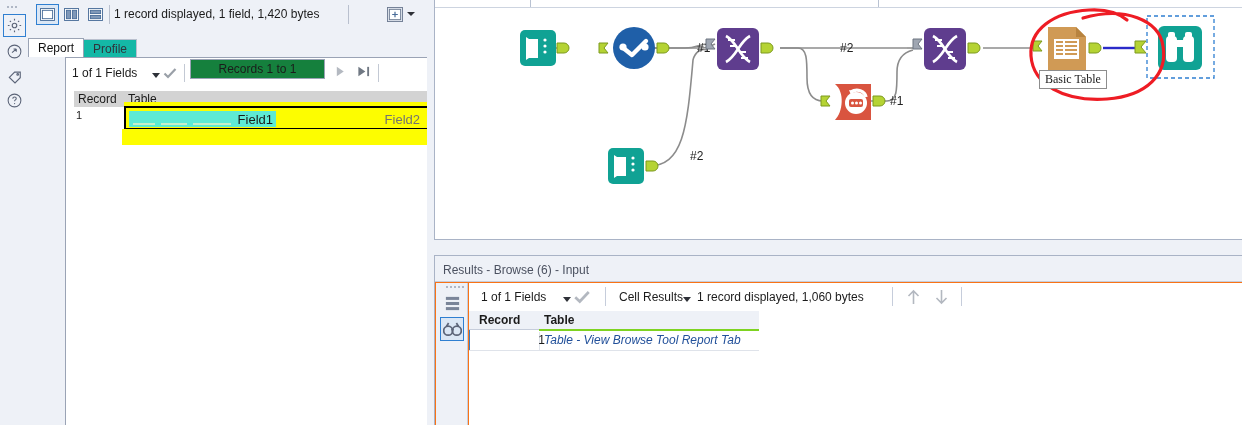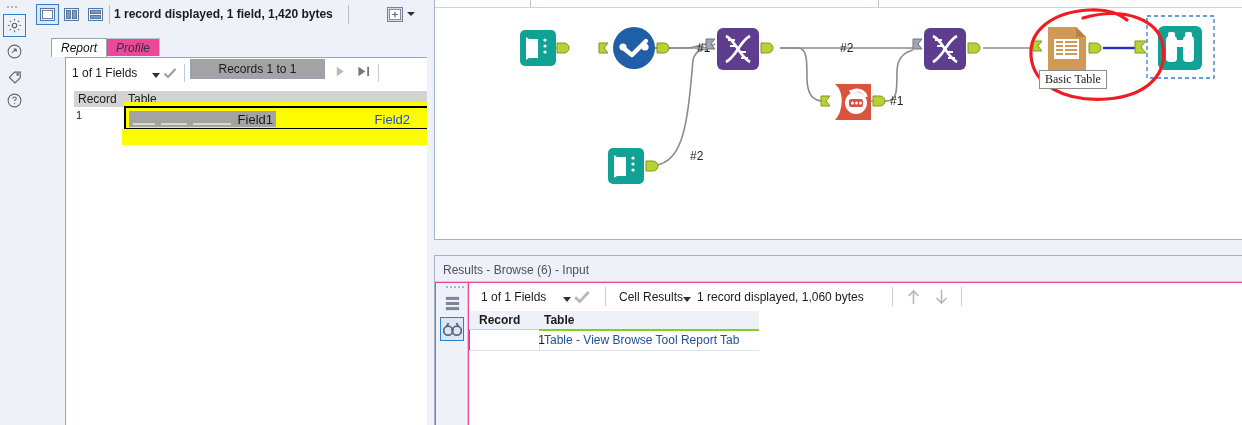--- a/index.html
+++ b/index.html
@@ -21,80 +21,80 @@
   #rail-grip i{width:2px;height:2px;background:#9aa3b5;border-radius:50%;display:block;}
   .rail-btn{position:absolute;left:3px;width:23px;height:23px;display:flex;
      align-items:center;justify-content:center;color:#5a6membersc;}
   .rail-btn{color:#5b6478;}
   .rail-btn.sel{border:1px solid #2f7fd1;background:#eef1f7;box-sizing:border-box;}
   .rail-btn svg{display:block;}
 
   #panel-body{position:absolute;left:28px;top:0;width:399px;height:425px;background:#eef1f7;}
 
   
-  #browse-toolbar{position:absolute;left:0;top:4px;width:399px;height:26px;font-weight:bold;}
+  #browse-toolbar{position:absolute;left:0;top:4px;width:399px;height:26px;}
   .layout-btn{position:absolute;top:0px;width:23px;height:21px;box-sizing:border-box;
      display:flex;align-items:center;justify-content:center;background:transparent;}
   .layout-btn.sel{border:1px solid #2f7fd1;background:#dbe7f5;}
   .tb-sep{position:absolute;top:1px;width:1px;height:19px;background:#b9c0ce;}
   #record-status{position:absolute;left:86px;top:3px;font-size:12px;color:#1b1b1b;white-space:nowrap;}
   #add-box-btn{position:absolute;left:355px;top:0px;width:24px;height:21px;display:flex;align-items:center;justify-content:center;}
   #add-box-caret{position:absolute;left:379px;top:8px;width:0;height:0;
      border-left:4px solid transparent;border-right:4px solid transparent;border-top:4px solid #2e3138;}
 
   
-  #tabs{position:absolute;left:23px;top:38px;height:19px;display:flex;align-items:flex-start;font-style:italic;}
+  #tabs{position:absolute;left:0;top:38px;height:19px;display:flex;align-items:center;}
   .tab{height:18px;line-height:18px;padding:0 9px;font-size:12px;box-sizing:border-box;
-       border:1px solid #b9c0ce;border-bottom:none;background:#ec4899;color:#30343c;margin-right:-1px;}
+       border:1px solid #b9c0ce;border-bottom:none;background:#14b8a6;color:#30343c;margin-right:-1px;}
   .tab.active{background:#ffffff;color:#111;border-color:#9aa3b5;height:19px;line-height:19px;position:relative;z-index:2;}
 
   
   #report-surface{position:absolute;left:37px;top:57px;width:362px;height:368px;
       background:#ffffff;border:1px solid #9aa3b5;border-right:none;border-bottom:none;box-sizing:border-box;}
 
   
   #nav-row{position:absolute;left:0px;top:4px;width:362px;height:24px;}
   #fields-label{position:absolute;left:6px;top:4px;font-size:12px;color:#1b1b1b;white-space:nowrap;}
   #fields-caret{position:absolute;left:86px;top:11px;width:0;height:0;
      border-left:4px solid transparent;border-right:4px solid transparent;border-top:5px solid #2e3138;}
   #fields-check{position:absolute;left:96px;top:3px;}
   .nv-sep{position:absolute;top:2px;width:1px;height:18px;background:#c3c9d4;}
   .nav-arrow{position:absolute;top:5px;}
   #records-box{position:absolute;left:124px;top:1px;width:135px;height:20px;border:1px solid #9aa3b5;
-     background:#a3a3a3;box-sizing:border-box;font-size:12px;color:#1b1b1b;text-align:center;line-height:18px;}
+     background:#15803d;box-sizing:border-box;font-size:12px;color:#1b1b1b;text-align:center;line-height:18px;}
 
   
   #rec-head{position:absolute;left:8px;top:33px;width:354px;height:16px;background:#d3d3d3;}
   #rec-head-label{position:absolute;left:4px;top:0px;font-size:12px;color:#1b1b1b;line-height:16px;}
   #tbl-head-label{position:absolute;left:54px;top:0px;font-size:12px;color:#1b1b1b;line-height:16px;}
   #rec-num{position:absolute;left:10px;top:51px;font-size:11px;color:#1b1b1b;}
 
   #hl-main{position:absolute;left:58px;top:48px;width:310px;height:24px;
       background:#fdfd00;border:2px solid #000;box-sizing:border-box;}
-  #hl-cellA{position:absolute;left:3px;top:3px;width:147px;height:16px;background:#a3a3a3;}
+  #hl-cellA{position:absolute;left:3px;top:3px;width:147px;height:16px;background:#5eead4;}
   #hl-f1{position:absolute;right:3px;top:1px;font-size:13px;color:#1a1a1a;}
   #hl-cellB{position:absolute;left:153px;top:3px;width:151px;height:16px;background:#fdfd00;}
-  #hl-f2{position:absolute;right:20px;top:1px;font-size:13px;color:#1d4ed8;}
+  #hl-f2{position:absolute;right:10px;top:1px;font-size:13px;color:#737373;}
   #hl-under-a{position:absolute;left:58px;top:44px;width:312px;height:6px;background:#fdfd00;}
   #hl-under-b{position:absolute;left:56px;top:71px;width:312px;height:16px;background:#fdfd00;}
   .faint-line{position:absolute;height:2px;background:#f1f1c8;opacity:.7;}
 
   
   #right-wrap{position:absolute;left:427px;top:0;width:815px;height:425px;background:#eef1f7;}
 
   #canvas{position:absolute;left:7px;top:0px;width:808px;height:240px;background:#ffffff;
      border-left:1px solid #a9b3c6;border-bottom:1px solid #a9b3c6;box-sizing:border-box;}
   #canvas-top-rule{position:absolute;left:7px;top:7px;width:808px;height:1px;background:#cdd4e0;}
   #canvas-tick{position:absolute;left:102px;top:0px;width:1px;height:7px;background:#b9c2d2;}
   #canvas-tick2{position:absolute;left:450px;top:0px;width:1px;height:7px;background:#b9c2d2;}
   .wf-label{position:absolute;background:#ffffff;border:1px solid #8d8d8d;
      font-size:12px;color:#1b1b1b;padding:1px 5px;white-space:nowrap;}
 
   
-  #results{position:absolute;left:7px;top:255px;width:808px;height:170px;background:#ec4899;
+  #results{position:absolute;left:7px;top:255px;width:808px;height:170px;background:#f97316;
      border:1px solid #a9b3c6;border-bottom:none;border-right:none;box-sizing:border-box;}
   #results-title{position:absolute;left:8px;top:7px;font-size:12px;color:#4b5160;}
   #results-titlebar{position:absolute;left:0;top:0;width:808px;height:26px;background:#eef1f7;
      border-bottom:1px solid #c6cddb;box-sizing:border-box;}
 
   #res-rail{position:absolute;left:1px;top:27px;width:32px;height:142px;background:#eef1f7;
      border-right:1px solid #c6cddb;box-sizing:border-box;}
   #res-grip{position:absolute;left:10px;top:3px;display:flex;gap:2px;}
   #res-grip i{width:2px;height:2px;background:#9aa3b5;border-radius:50%;display:block;}
   .res-rail-btn{position:absolute;left:4px;width:24px;height:24px;display:flex;align-items:center;justify-content:center;box-sizing:border-box;}
@@ -116,21 +116,21 @@
   #res-sep3{position:absolute;left:492px;top:4px;width:1px;height:19px;background:#c6cddb;}
 
   #res-grid{position:absolute;left:34px;top:55px;width:773px;height:114px;background:#fff;}
   #grid-header{position:absolute;left:0;top:0;width:290px;height:19px;background:#eef1f7;
      border-bottom:1px solid #c6cddb;box-sizing:border-box;}
   #gh-record{position:absolute;left:10px;top:2px;font-size:12px;font-weight:bold;color:#1b1b1b;}
   #gh-table{position:absolute;left:75px;top:2px;font-size:12px;font-weight:bold;color:#1b1b1b;}
   #green-underline{position:absolute;left:70px;top:18px;width:220px;height:2px;background:#7ed321;}
   #grid-row{position:absolute;left:0;top:21px;width:290px;height:18px;}
   #row-num{position:absolute;left:50px;top:1px;width:26px;text-align:right;font-size:12px;color:#1b1b1b;}
-  #row-val{position:absolute;left:75px;top:1px;font-size:12px;color:#22509a;white-space:nowrap;}
+  #row-val{position:absolute;left:75px;top:1px;font-size:12px;color:#22509a;white-space:nowrap;font-style:italic;}
   #row-sep{position:absolute;left:70px;top:0px;width:1px;height:18px;background:#dfe3ea;}
   #grid-row-bottom{position:absolute;left:0;top:39px;width:290px;height:1px;background:#dfe3ea;}
   #grid-left-edge{position:absolute;left:0;top:0;width:1px;height:40px;background:#3c7fc4;}
 </style>
 </head>
 <body>
 
 <div class="app">
 
   <div id="left-panel">

